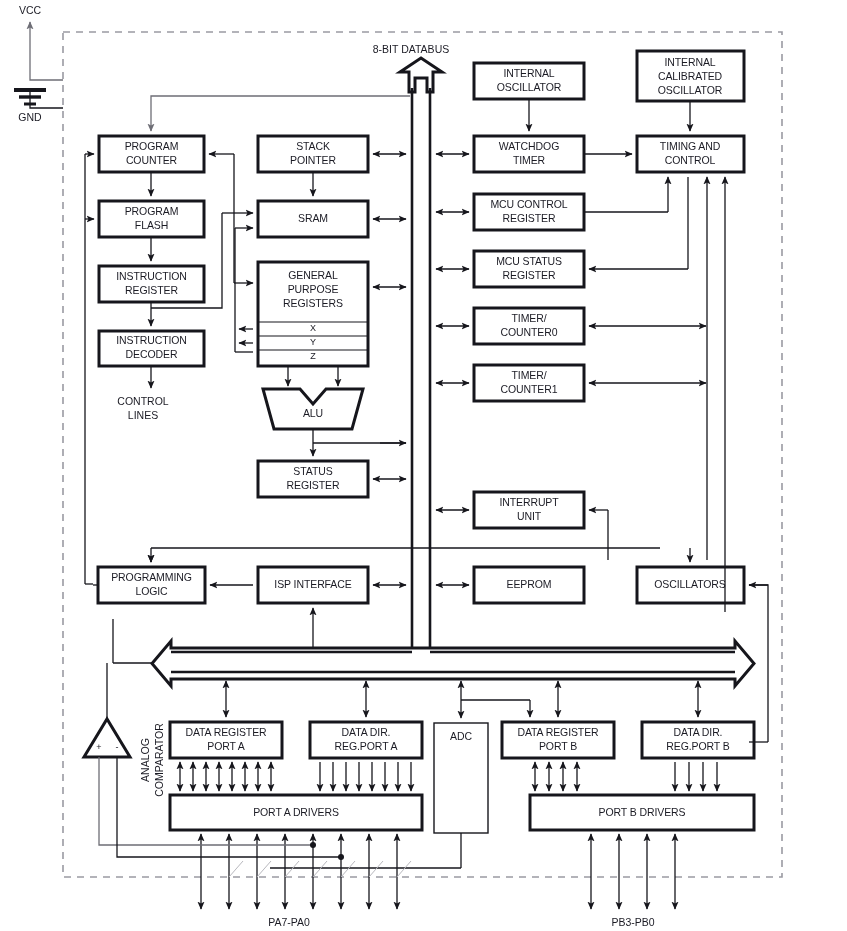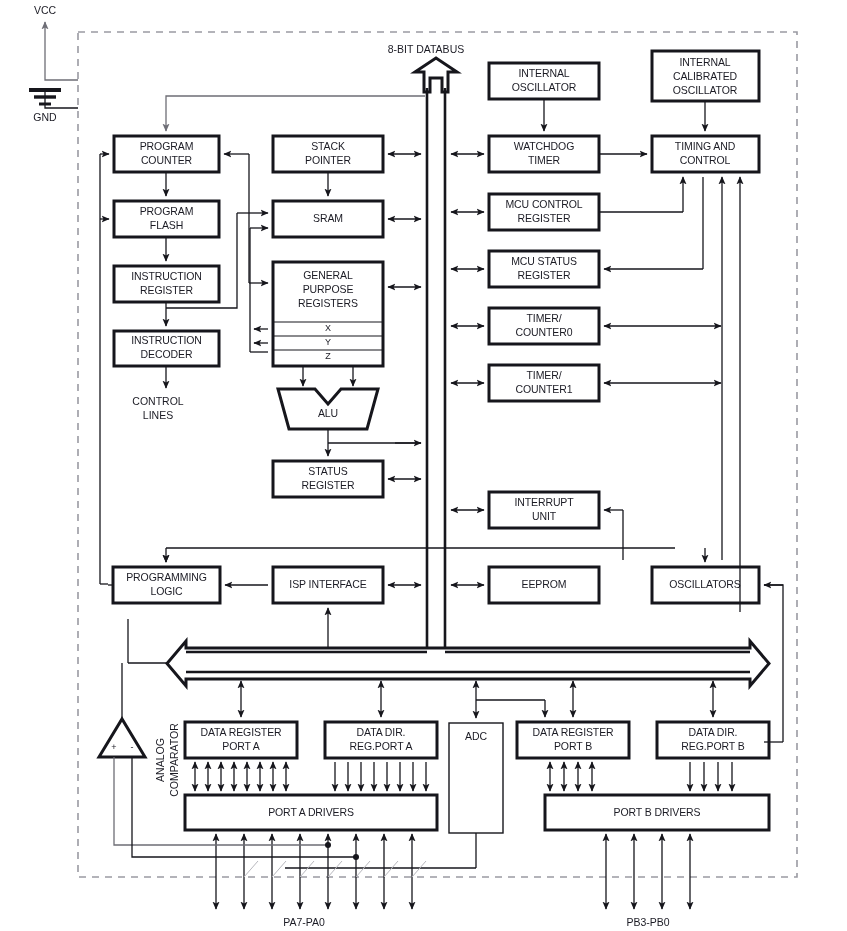--- a/index.html
+++ b/index.html
@@ -1,17 +1,17 @@
 <!DOCTYPE html>
 <html><head>
 <meta charset="utf-8">
 <style>
   html,body{margin:0;padding:0;background:#ffffff;}
   body{width:847px;height:931px;font-family:"Liberation Sans",sans-serif;overflow:hidden;}
-  #stage{position:relative;width:685px;height:931px;background:#fff;margin-left:15px;}
+  #stage{position:relative;width:685px;height:931px;background:#fff;}
   svg{display:block;}
   .blk-txt{font-family:"Liberation Sans",sans-serif;font-size:10.5px;fill:#1b1b24;text-anchor:middle;dominant-baseline:middle;letter-spacing:-0.1px;}
   .blk-txt-sm{font-family:"Liberation Sans",sans-serif;font-size:9px;fill:#1b1b24;text-anchor:middle;dominant-baseline:middle;}
   .pin-txt{font-family:"Liberation Sans",sans-serif;font-size:10.5px;fill:#1b1b24;text-anchor:middle;dominant-baseline:middle;}
   .free-txt{font-family:"Liberation Sans",sans-serif;font-size:10.5px;fill:#1b1b24;text-anchor:middle;dominant-baseline:middle;}
   .vrt-txt{font-family:"Liberation Sans",sans-serif;font-size:10.5px;fill:#1b1b24;text-anchor:middle;dominant-baseline:middle;}
   .box-thick{fill:#ffffff;stroke:#16161c;stroke-width:3;}
   .box-thin{fill:#ffffff;stroke:#16161c;stroke-width:1.4;}
   .inner-line{stroke:#16161c;stroke-width:1.2;}
   .wire{stroke:#16161c;stroke-width:1.3;fill:none;}

